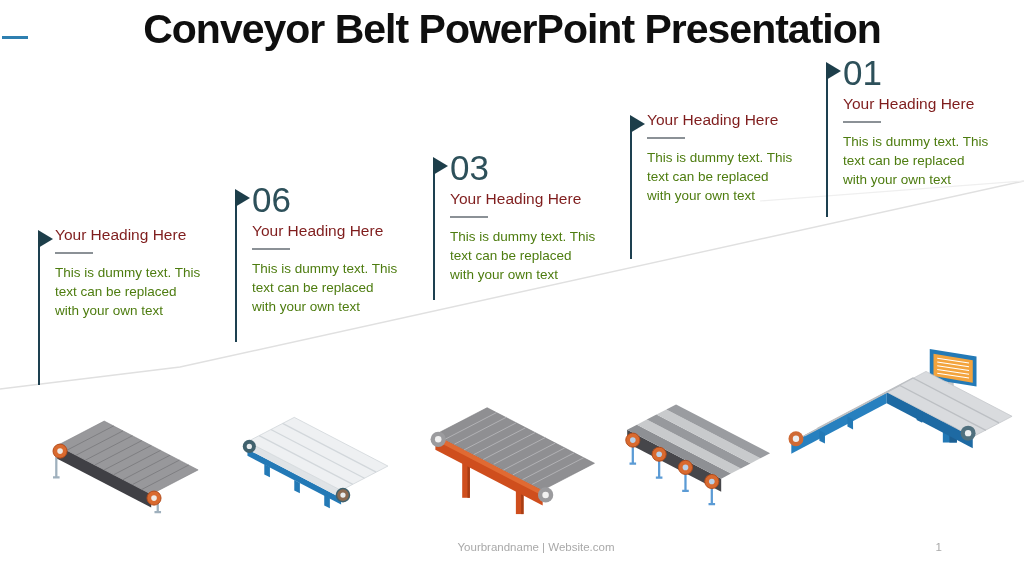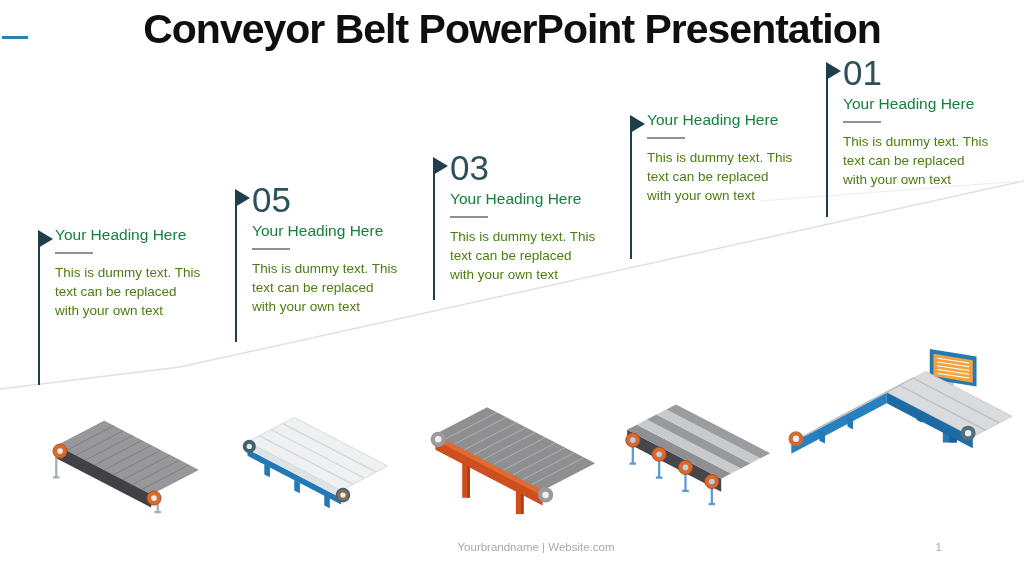--- a/index.html
+++ b/index.html
@@ -19,21 +19,21 @@
   
   .step{position:absolute;width:172px;}
   .flag{
     position:absolute;left:0;top:0;width:0;height:0;
     border-top:9px solid transparent;border-bottom:9px solid transparent;
     border-left:15px solid #1d3e4a;
   }
   .stem{position:absolute;left:0;top:3px;width:2px;background:#1d4050;}
   .content{position:absolute;left:17px;top:-7px;}
   .num{font-size:35px;line-height:1.05;color:#2d505a;}
-  .heading{margin-top:3px;font-size:15.5px;color:#15803d;}
+  .heading{margin-top:3px;font-size:15.5px;color:#7f1d1d;}
   .rule{width:38px;border-top:2px solid #8b9196;margin:8px 0 10px 0;}
   .body{width:154px;font-size:13.5px;line-height:1.4;color:#4d7c0f;white-space:pre-line;}
   
   .conveyor{position:absolute;}
   
   .footer{
     position:absolute;left:0;top:541px;width:100%;text-align:center;
     font-size:11.5px;color:#a9a9a9;padding-left:24px;
   }
   .page-num{position:absolute;top:541px;right:82px;font-size:11.5px;color:#a9a9a9;}
@@ -61,21 +61,21 @@
         <div class="body">This is dummy text. This
 text can be replaced
 with your own text</div>
       </div>
     </div>
 
     <div class="step" style="left: 235px; top: 189px;">
       <div class="stem" style="height: 150px;"></div>
       <div class="flag"></div>
       <div class="content">
-        <div class="num">05</div>
+        <div class="num">06</div>
         <div class="heading">Your Heading Here</div>
         <div class="rule"></div>
         <div class="body">This is dummy text. This
 text can be replaced
 with your own text</div>
       </div>
     </div>
 
     <div class="step" style="left: 433px; top: 157px;">
       <div class="stem" style="height: 140px;"></div>

